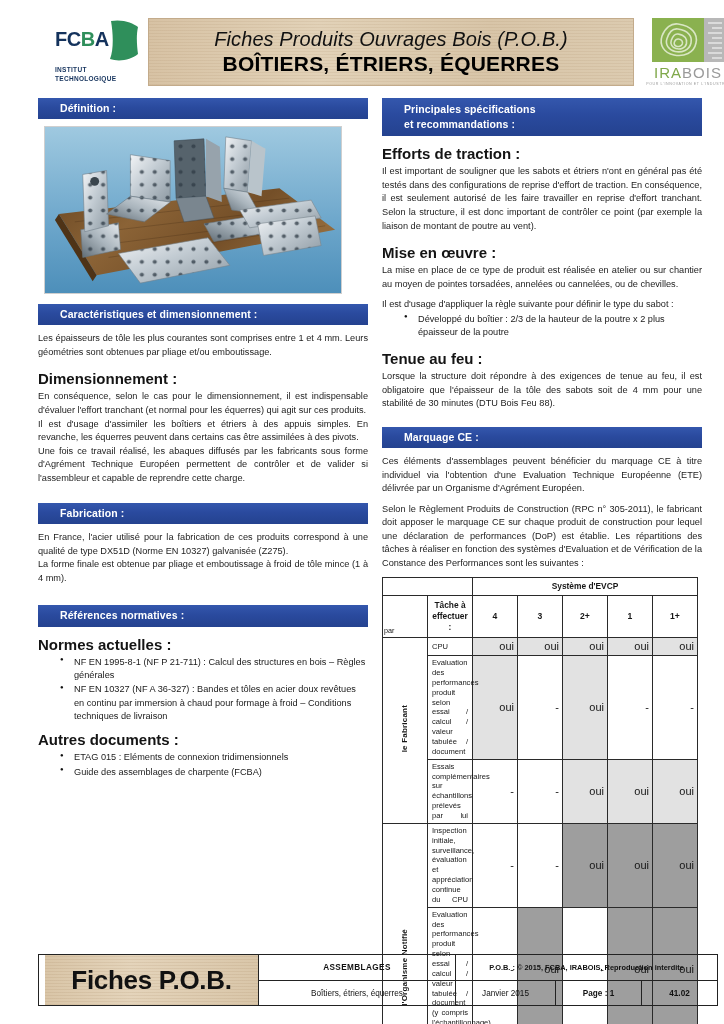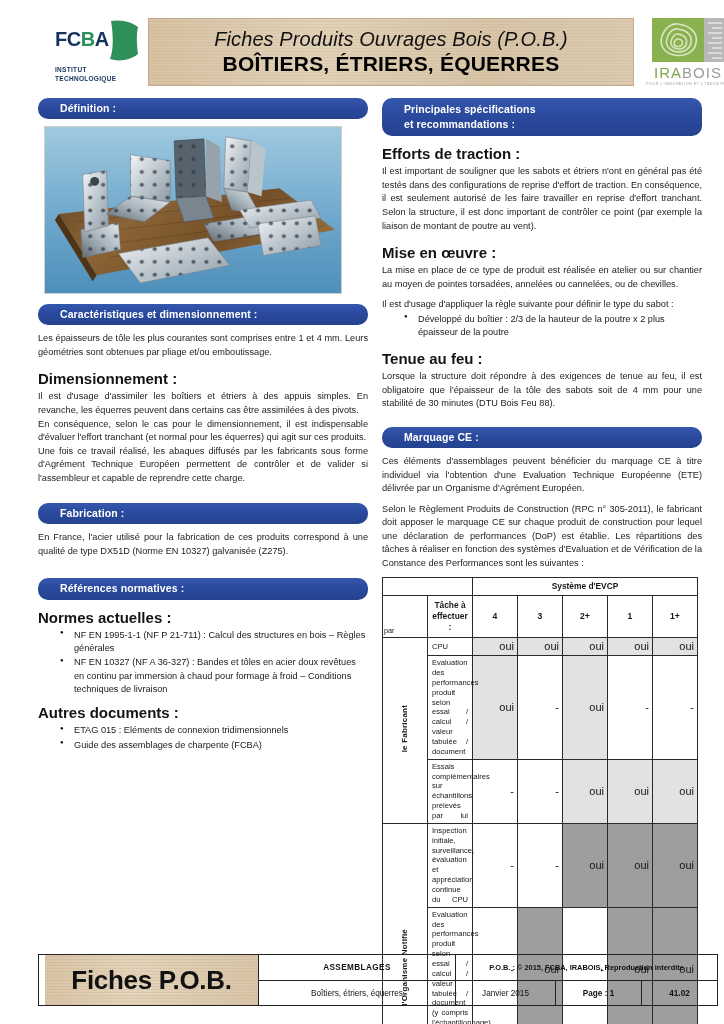--- a/index.html
+++ b/index.html
@@ -131,21 +131,20 @@
 
   .sec-head {
     background: linear-gradient(180deg,#3457ad 0%, #2a4a9e 45%, #24428f 100%);
     color: #ffffff;
     font-weight: bold;
     font-size: 10.5px;
     padding: 3px 6px 3px 22px;
     line-height: 1.45;
     letter-spacing: 0.1px;
     margin-bottom: 7px;
-    border-radius: 10px;
   }
   .sec-head.two-line { padding-top: 4px; padding-bottom: 4px; }
 
   .body-text {
     font-size: 9.2px;
     line-height: 1.47;
     text-align: justify;
     color: #1c1c1c;
     margin: 0 0 7px 0;
   }
@@ -445,32 +444,33 @@
           <polygon points="214,98 272,90 278,120 220,130" fill="url(#holes)"></polygon>
         </g>
       </svg>
 
       <div class="sec-head">Caractéristiques et dimensionnement :</div>
       <div class="block">
         <p class="body-text nospace">Les épaisseurs de tôle les plus courantes sont comprises entre 1 et 4 mm. Leurs géométries sont obtenues par pliage et/ou emboutissage.</p>
       </div>
       <div class="block">
         <p class="lbl">Dimensionnement :</p>
+        <p class="body-text nospace">En conséquence, selon le cas pour le dimensionnement, il est indispensable d'évaluer l'effort tranchant (et normal pour les équerres) qui agit sur ces produits.</p>
         <p class="body-text nospace">Il est d'usage d'assimiler les boîtiers et étriers à des appuis simples. En revanche, les équerres peuvent dans certains cas être assimilées à des pivots.</p>
-        <p class="body-text nospace">En conséquence, selon le cas pour le dimensionnement, il est indispensable d'évaluer l'effort tranchant (et normal pour les équerres) qui agit sur ces produits.</p>
         <p class="body-text nospace">Une fois ce travail réalisé, les abaques diffusés par les fabricants sous forme d'Agrément Technique Européen permettent de contrôler et de valider si l'assembleur et capable de reprendre cette charge.</p>
       </div>
 
       <div class="sec-head" style="margin-top:18px">Fabrication :</div>
       <p class="body-text nospace">En France, l'acier utilisé pour la fabrication de ces produits correspond à une qualité de type DX51D (Norme EN 10327) galvanisée (Z275).</p>
+      <p class="body-text">La forme finale est obtenue par pliage et emboutissage à froid de tôle mince (1 à 4 mm).</p>
 
       <div class="sec-head" style="margin-top:20px">Références normatives :</div>
       <p class="lbl">Normes actuelles :</p>
       <ul class="bullets">
-        <li>NF EN 1995-1-1 (NF P 21-711) : Calcul des structures en bois – Règles générales</li>
+        <li>NF EN 1995-8-1 (NF P 21-711) : Calcul des structures en bois – Règles générales</li>
         <li>NF EN 10327 (NF A 36-327) : Bandes et tôles en acier doux revêtues en continu par immersion à chaud pour formage à froid – Conditions techniques de livraison</li>
       </ul>
       <p class="lbl">Autres documents :</p>
       <ul class="bullets">
         <li>ETAG 015 : Eléments de connexion tridimensionnels</li>
         <li>Guide des assemblages de charpente (FCBA)</li>
       </ul>
     </div>
 
     <div class="col-right">

